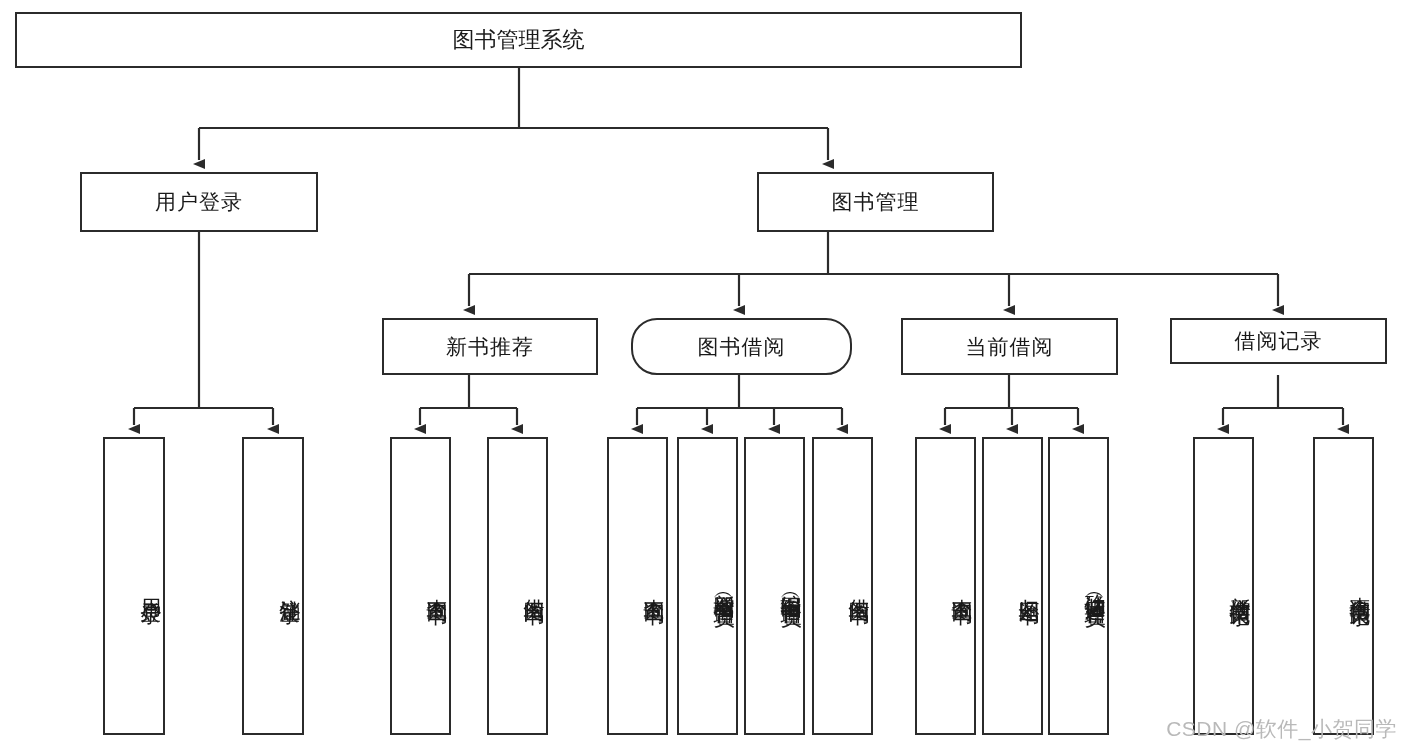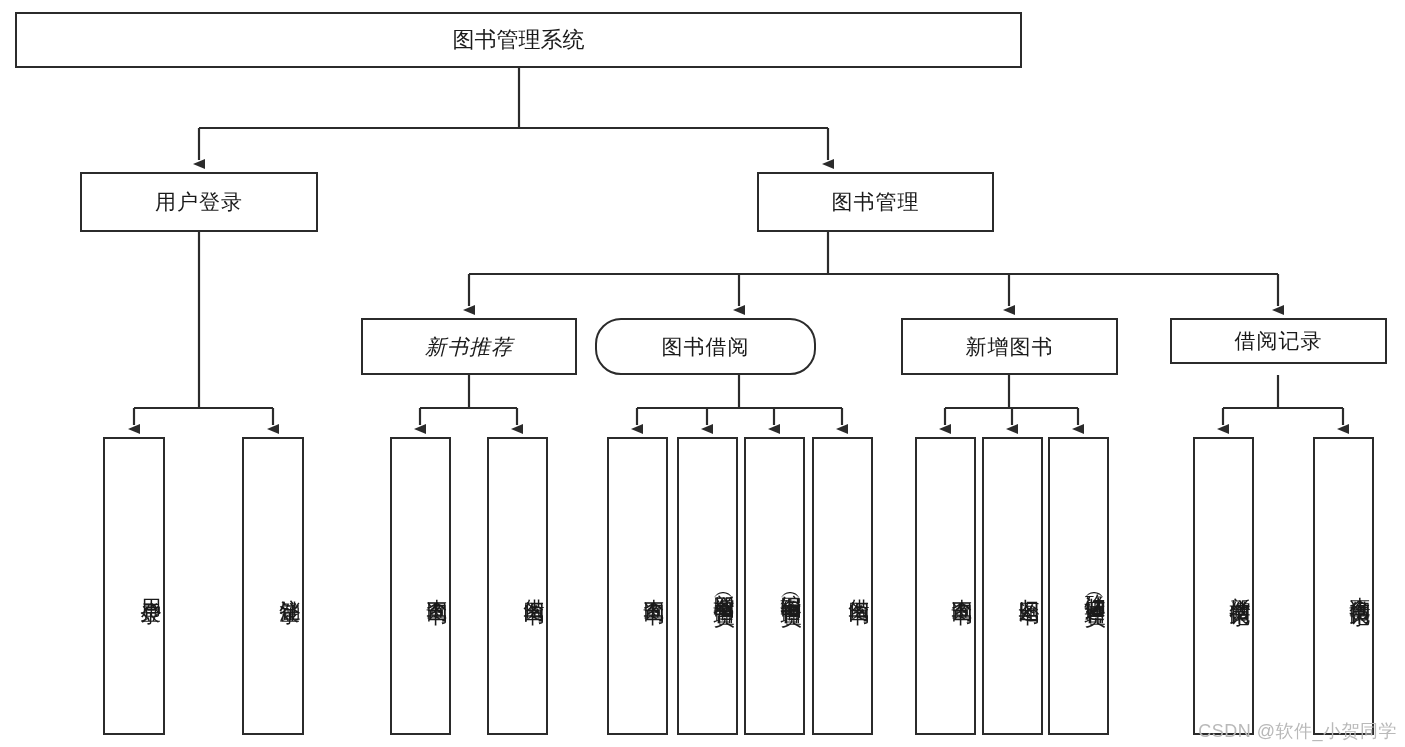--- a/index.html
+++ b/index.html
@@ -54,21 +54,21 @@
     padding-top: 12px;
     padding-bottom: 12px;
     align-items: flex-start;
     justify-content: center;
     white-space: nowrap;
   }
   #watermark {
     position: absolute;
     right: 8px;
     bottom: 4px;
-    font-size: 18px;
+    font-size: 21px;
     color: #b9b9b9;
     letter-spacing: 0.5px;
     z-index: 3;
     white-space: nowrap;
   }
 </style>
 </head>
 <body>
 
 <div id="canvas">
@@ -114,23 +114,23 @@
         <path d="M 1223 408 L 1223 425" marker-end="url(#arrow)"></path>
         <path d="M 1343 408 L 1343 425" marker-end="url(#arrow)"></path>
       </g>
   </svg>
 
   <div class="node root" style="left: 15px; top: 12px; width: 1007px; height: 56px;">图书管理系统</div>
 
   <div class="node horiz" style="left: 80px; top: 172px; width: 238px; height: 60px;">用户登录</div>
   <div class="node horiz" style="left: 710px; top: 172px; width: 237px; height: 60px; margin-left: 47px;">图书管理</div>
 
-  <div class="node horiz" style="left: 361px; top: 318px; width: 216px; height: 57px; font-style: italic;">新书推荐</div>
-  <div class="node horiz" style="left: 595px; top: 318px; width: 221px; height: 57px; border-radius: 26px;">图书借阅</div>
-  <div class="node horiz" style="left: 901px; top: 318px; width: 217px; height: 57px;">新增图书</div>
+  <div class="node horiz" style="left: 382px; top: 318px; width: 216px; height: 57px;">新书推荐</div>
+  <div class="node horiz" style="left: 631px; top: 318px; width: 221px; height: 57px; border-radius: 26px;">图书借阅</div>
+  <div class="node horiz" style="left: 901px; top: 318px; width: 217px; height: 57px;">当前借阅</div>
   <div class="node horiz" style="left: 1170px; top: 318px; width: 217px; height: 46px;">借阅记录</div>
 
   <div class="node vert" style="left: 103px; top: 437px; width: 62px; height: 298px;">用户登录</div>
   <div class="node vert" style="left: 242px; top: 437px; width: 62px; height: 298px;">注销登录</div>
   <div class="node vert" style="left: 390px; top: 437px; width: 61px; height: 298px;">查询图书</div>
   <div class="node vert" style="left: 487px; top: 437px; width: 61px; height: 298px;">借阅图书</div>
   <div class="node vert" style="left: 607px; top: 437px; width: 61px; height: 298px;">查询图书</div>
   <div class="node vert" style="left: 677px; top: 437px; width: 61px; height: 298px;">新增图书（管理员）</div>
   <div class="node vert" style="left: 744px; top: 437px; width: 61px; height: 298px;">编辑图书（管理员）</div>
   <div class="node vert" style="left: 812px; top: 437px; width: 61px; height: 298px;">借阅图书</div>

